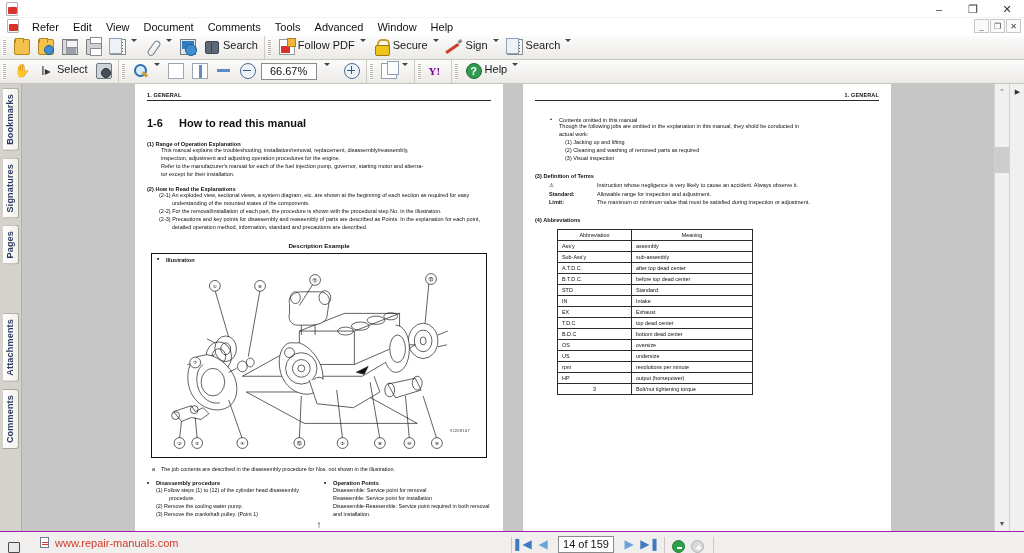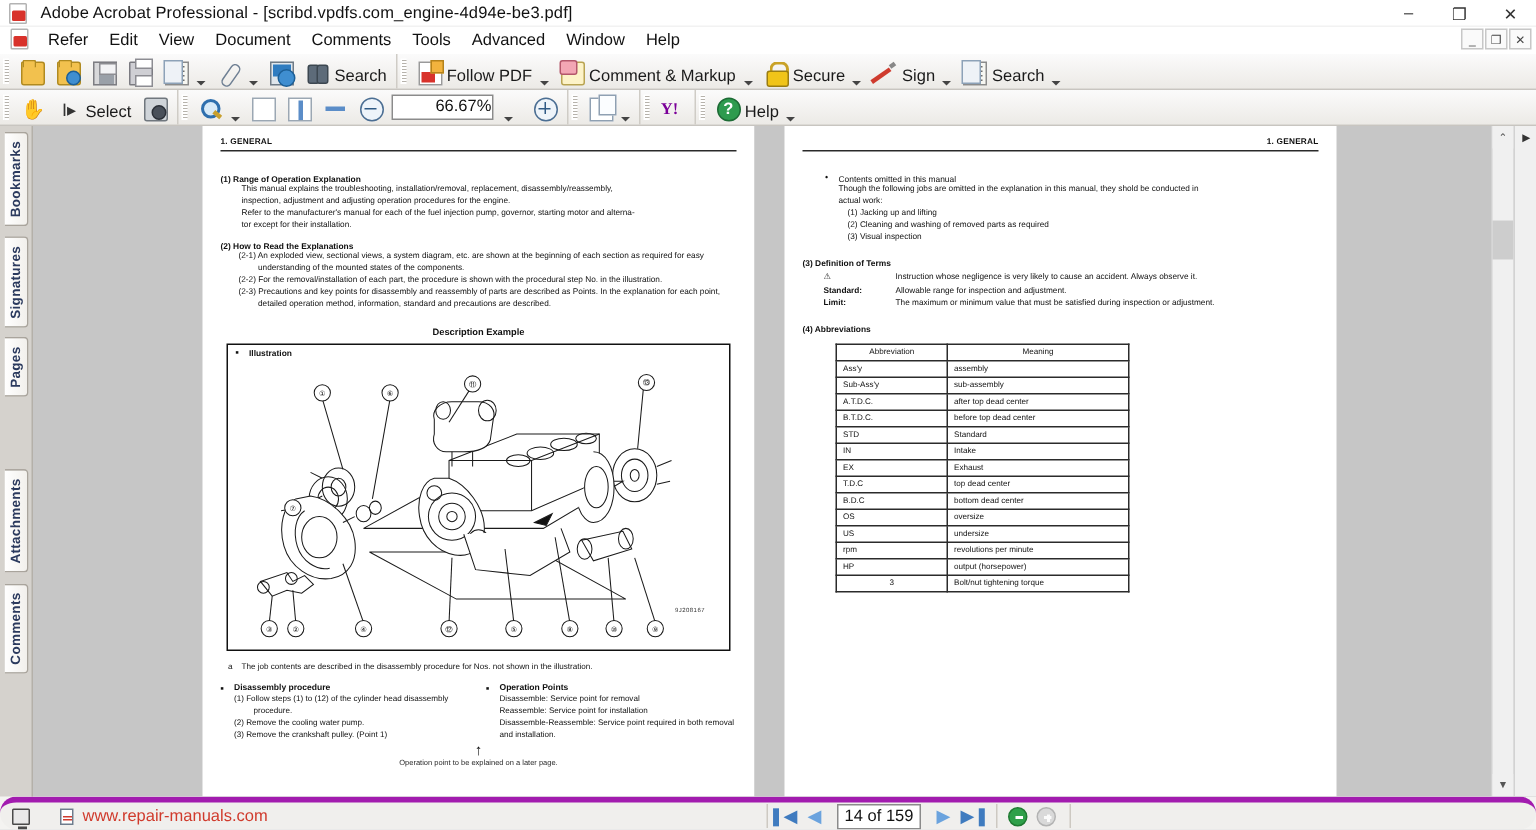--- a/index.html
+++ b/index.html
@@ -98,21 +98,21 @@
   }
   .tgroup.last { border-right: none; flex: 1; }
   .grip {
     width: 4px; height: 17px; margin: 0 2px;
     background-image: repeating-linear-gradient(to bottom,#ffffff 0 1px,#b6b2ab 1px 2px);
     border-left: 1px solid #fff;
     flex: none;
   }
   .tbtn {
     height: 20px; min-width: 20px;
-    display: flex; align-items: flex-end; gap: 3px;
+    display: flex; align-items: flex-start; gap: 3px;
     padding: 0 2px; margin: 0 1px;
     border: 1px solid transparent; border-radius: 2px;
     cursor: default; white-space: nowrap;
   }
   .tbtn .lbl { font-size: 11px; }
   .caret {
     width: 0; height: 0; margin-left: 2px;
     border-left: 3px solid transparent;
     border-right: 3px solid transparent;
     border-top: 3px solid #444;
@@ -172,23 +172,23 @@
   .ico-minus, .ico-plus { border:1.5px solid #4b6e93; border-radius:50%; background:#eef4fa; }
   .ico-minus::before{content:"";position:absolute;left:2.5px;top:6px;width:8px;height:1.5px;background:#2f5a85;}
   .ico-plus::before{content:"";position:absolute;left:2.5px;top:6px;width:8px;height:1.5px;background:#2f5a85;}
   .ico-plus::after{content:"";position:absolute;left:6px;top:2.5px;width:1.5px;height:8px;background:#2f5a85;}
   .ico-pages2 { background:#fff; border:1px solid #8fa0b2; }
   .ico-pages2::after{content:"";position:absolute;right:-3px;top:-3px;width:10px;height:12px;background:#fbfdff;border:1px solid #8fa0b2;}
   .ico-yahoo { font-size:11px; font-weight:bold; color:#7b0099; line-height:16px; font-family:"Liberation Serif",serif; }
   .ico-help { border-radius:50%; background:#2e9b4e; border:1px solid #1d6b35; color:#fff; font-size:11px; font-weight:bold; text-align:center; line-height:14px; }
 
   .zoom-box {
-    width: 68px; height: 17px;
+    width: 56px; height: 17px;
     border: 1px solid #8b8b8b; background: #fff;
-    font-size: 11px; text-align: right; line-height: 15px;
+    font-size: 11px; text-align: center; line-height: 15px;
     margin: 0 1px; color: #111;
   }
 
   
   .body-row { flex: 1; display: flex; min-height: 0; }
 
   
   .navpane {
     width: 22px; flex: none;
     background: #d5d2cd;
@@ -308,25 +308,24 @@
   .far-right {
     width: 15px; flex:none; background:#f0f0f0; border-left:1px solid #d2d2d2;
     display:flex; flex-direction:column;
   }
   .fr-btn { width:15px; height:15px; display:flex; align-items:center; justify-content:center; font-size:7px; color:#333;}
 
   
   .statusbar {
     height: 22px; flex: none;
     background: #f0efed;
-    border-top: 4px solid #a21caf;
-    display: flex; align-items: center;
+    border-top: 1px solid #a21caf;
+    display: flex; align-items: flex-end;
     font-size: 11px; color: #111;
     position: relative;
-    border-radius: 11px;
   }
   .sb-seg { display: flex; align-items: center; height: 100%; padding: 0 4px; }
   .sb-divider { width:1px; height:16px; background:#cdc9c2; }
   .monitor-ico {
     width: 12px; height: 11px; border: 1.5px solid #4a4a4a; background:#e9e9e9;
     border-radius: 1px; position: relative; margin-left: 8px; flex:none;
   }
   .monitor-ico::after{content:"";position:absolute;left:3px;bottom:-4px;width:6px;height:2px;background:#4a4a4a;}
   .mini-page {
     width: 9px; height: 11px; border:1px solid #6e7c8c; background:#fff; position:relative; flex:none;
@@ -352,21 +351,20 @@
   .circ.off::before { background:#fafafa; }
   .circ.off::after { content:""; position:absolute; left:5.5px; top:4px; width:2px; height:5px; background:#fafafa; }
 </style>
 </head>
 <body>
 
 <div class="app">
 
   <div class="titlebar">
     <span class="app-icon"><span class="pdf-glyph"></span></span>
-    <span class="title-text">Adobe Acrobat Professional - [scribd.vpdfs.com_engine-4d94e-be3.pdf]</span>
     <div class="win-buttons">
       <div class="win-btn">–</div>
       <div class="win-btn">❐</div>
       <div class="win-btn close">✕</div>
     </div>
   </div>
 
   <div class="menubar">
     <span class="app-icon doc-icon"><span class="pdf-glyph"></span></span>
     <div class="menu-item">Refer</div>
@@ -417,25 +415,20 @@
         </div>
     </div>
     <div class="grip"></div>
     <div class="tgroup last">
       <div class="tbtn">
           <span class="ico ico-createpdf"></span>
           <span class="lbl">Follow PDF</span>
           <span class="caret"></span>
         </div>
       <div class="tbtn">
-          <span class="ico ico-comment"></span>
-          <span class="lbl">Comment &amp; Markup</span>
-          <span class="caret"></span>
-        </div>
-      <div class="tbtn">
           <span class="ico ico-lock"></span>
           <span class="lbl">Secure</span>
           <span class="caret"></span>
         </div>
       <div class="tbtn">
           <span class="ico ico-pen"></span>
           <span class="lbl">Sign</span>
           <span class="caret"></span>
         </div>
       <div class="tbtn">
@@ -518,20 +511,23 @@
       <div class="navtab">Attachments</div>
       <div class="navtab">Comments</div>
     </div>
 
     <div class="docarea">
       <div class="pages-wrap">
 
         <div class="page left">
           <div class="page-inner">
             <div class="hdr">1. GENERAL</div>
+            <div class="sec-title">
+              <span class="num">1-6</span><span>How to read this manual</span>
+            </div>
 
             <div class="para-h">(1)  Range of Operation Explanation</div>
             <div class="para">This manual explains the troubleshooting, installation/removal, replacement, disassembly/reassembly,</div>
             <div class="para">inspection, adjustment and adjusting operation procedures for the engine.</div>
             <div class="para">Refer to the manufacturer's manual for each of the fuel injection pump, governor, starting motor and alterna-</div>
             <div class="para">tor except for their installation.</div>
 
             <div class="para-h">(2)  How to Read the Explanations</div>
             <div class="para ind2">(2-1) An exploded view, sectional views, a system diagram, etc. are shown at the beginning of each section as required for easy understanding of the mounted states of the components.</div>
             <div class="para ind2">(2-2) For the removal/installation of each part, the procedure is shown with the procedural step No. in the illustration.</div>

